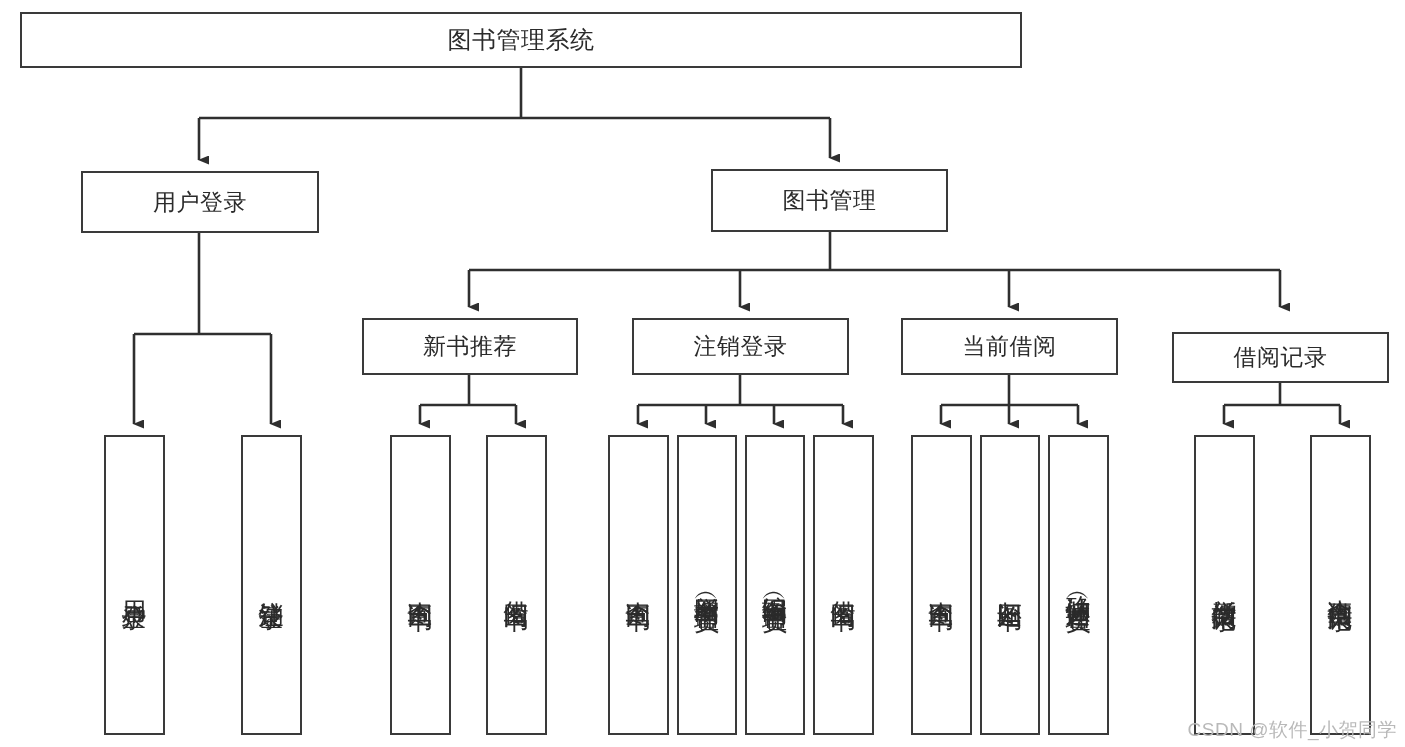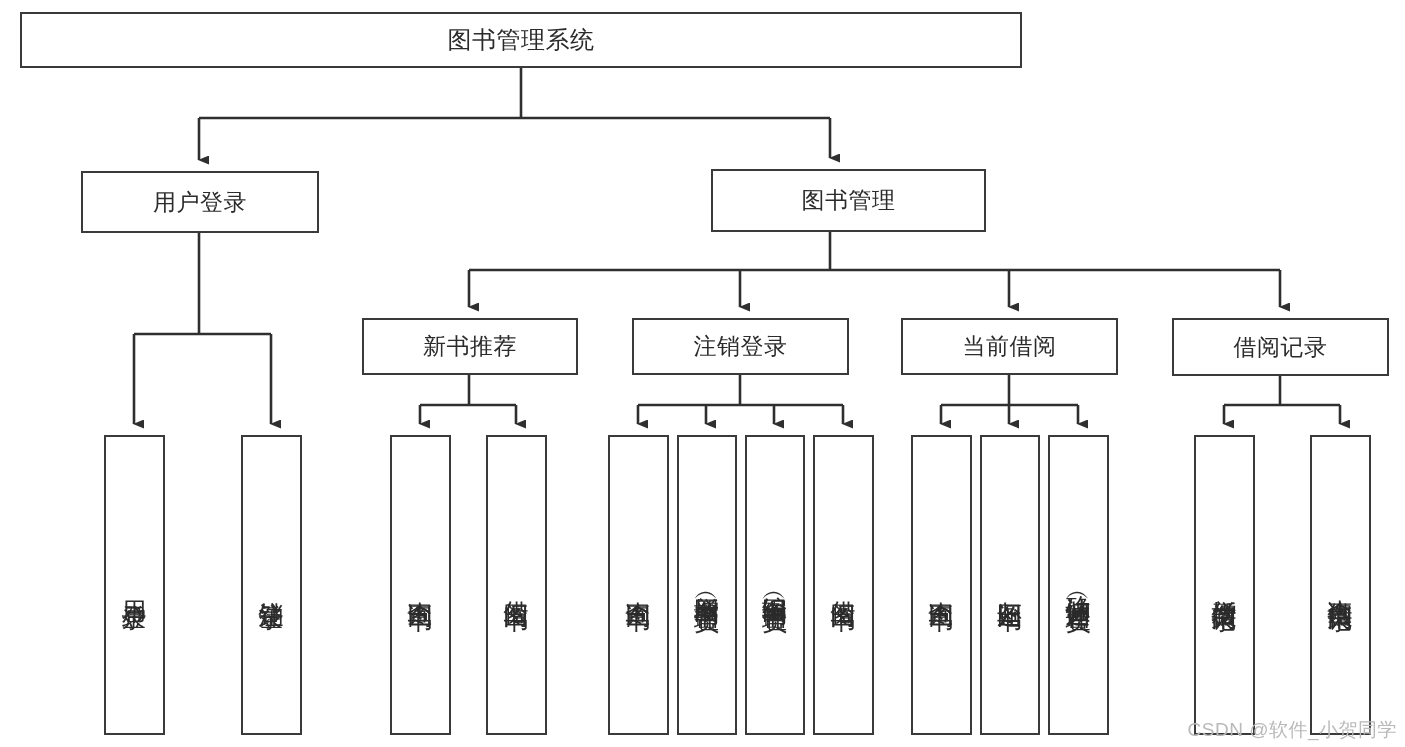--- a/index.html
+++ b/index.html
@@ -133,37 +133,37 @@
   </svg>
 
   <div class="node horiz root" style="left:20px; top:12px; width:1002px; height:56px;">
     <span class="node-label">图书管理系统</span>
   </div>
 
   <div class="node horiz" style="left:81px; top:171px; width:238px; height:62px;">
     <span class="node-label">用户登录</span>
   </div>
 
-  <div class="node horiz" style="left:711px; top:169px; width:275px; height:63px;font-family:Liberation Serif, serif;">
+  <div class="node horiz" style="left:711px; top:169px; width:237px; height:63px;font-family:Liberation Serif, serif;">
     <span class="node-label">图书管理</span>
   </div>
 
   <div class="node horiz" style="left:362px; top:318px; width:216px; height:57px;">
     <span class="node-label">新书推荐</span>
   </div>
 
   <div class="node horiz" style="left:632px; top:318px; width:217px; height:57px;">
     <span class="node-label">注销登录</span>
   </div>
 
   <div class="node horiz" style="left:901px; top:318px; width:217px; height:57px;">
     <span class="node-label">当前借阅</span>
   </div>
 
-  <div class="node horiz" style="left:1172px; top:318px; width:217px; height:58px;">
+  <div class="node horiz" style="left:1172px; top:332px; width:217px; height:51px;">
     <span class="node-label">借阅记录</span>
   </div>
 
   <div class="node vert" style="left:104px; top:435px; width:61px; height:300px;">
     <span class="node-label">用户登录</span>
   </div>
 
   <div class="node vert" style="left:241px; top:435px; width:61px; height:300px;">
     <span class="node-label">注销登录</span>
   </div>

